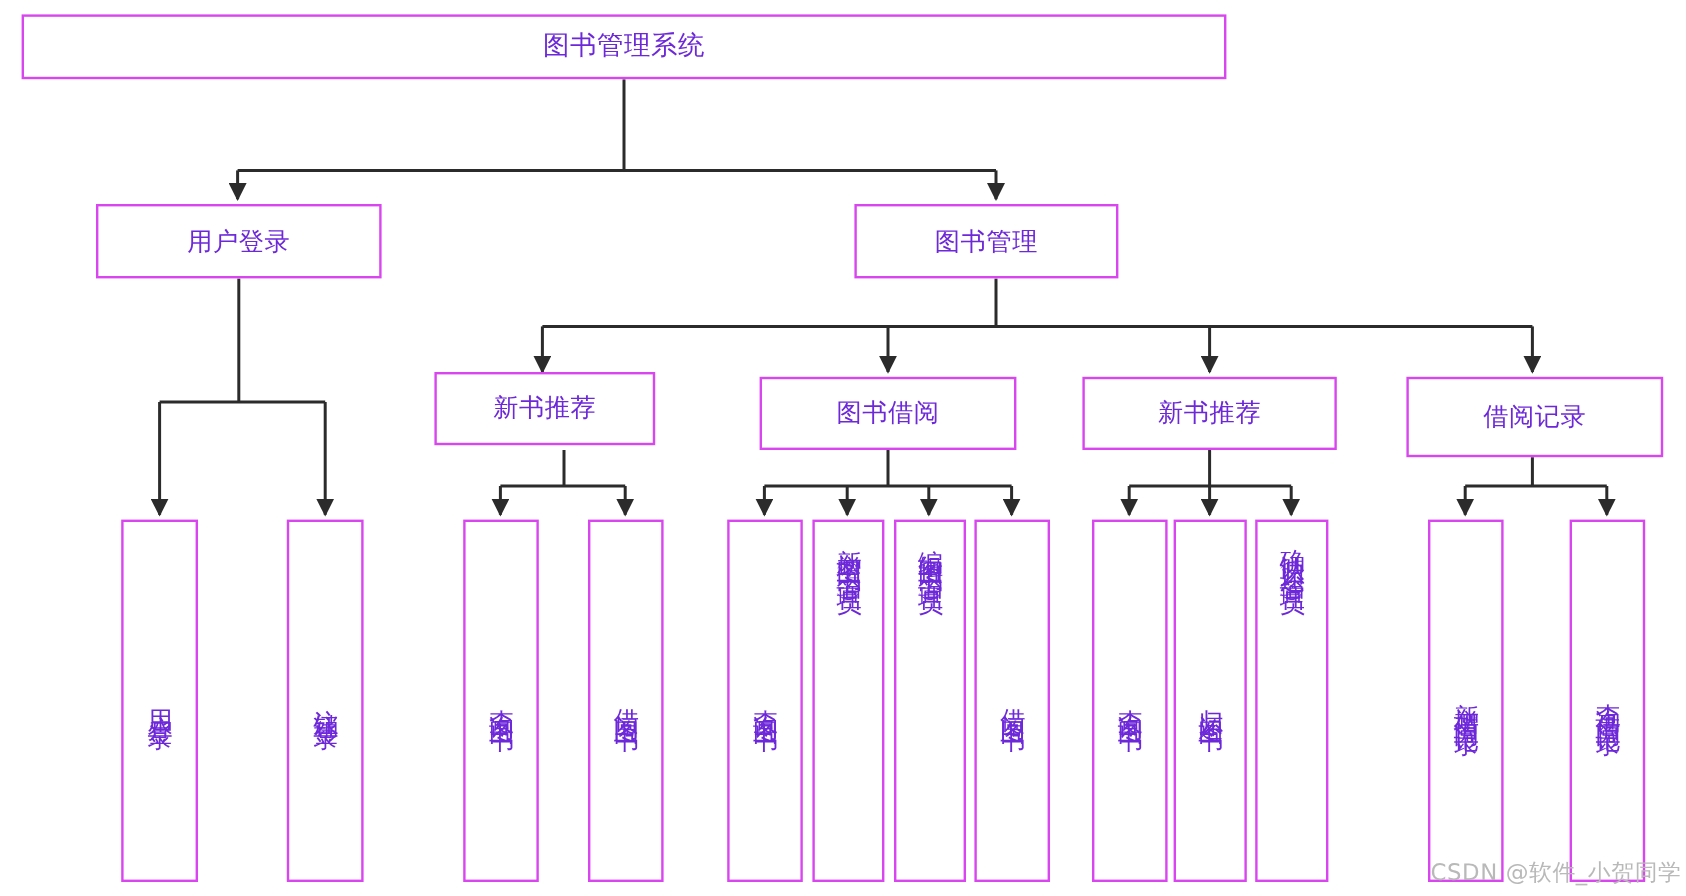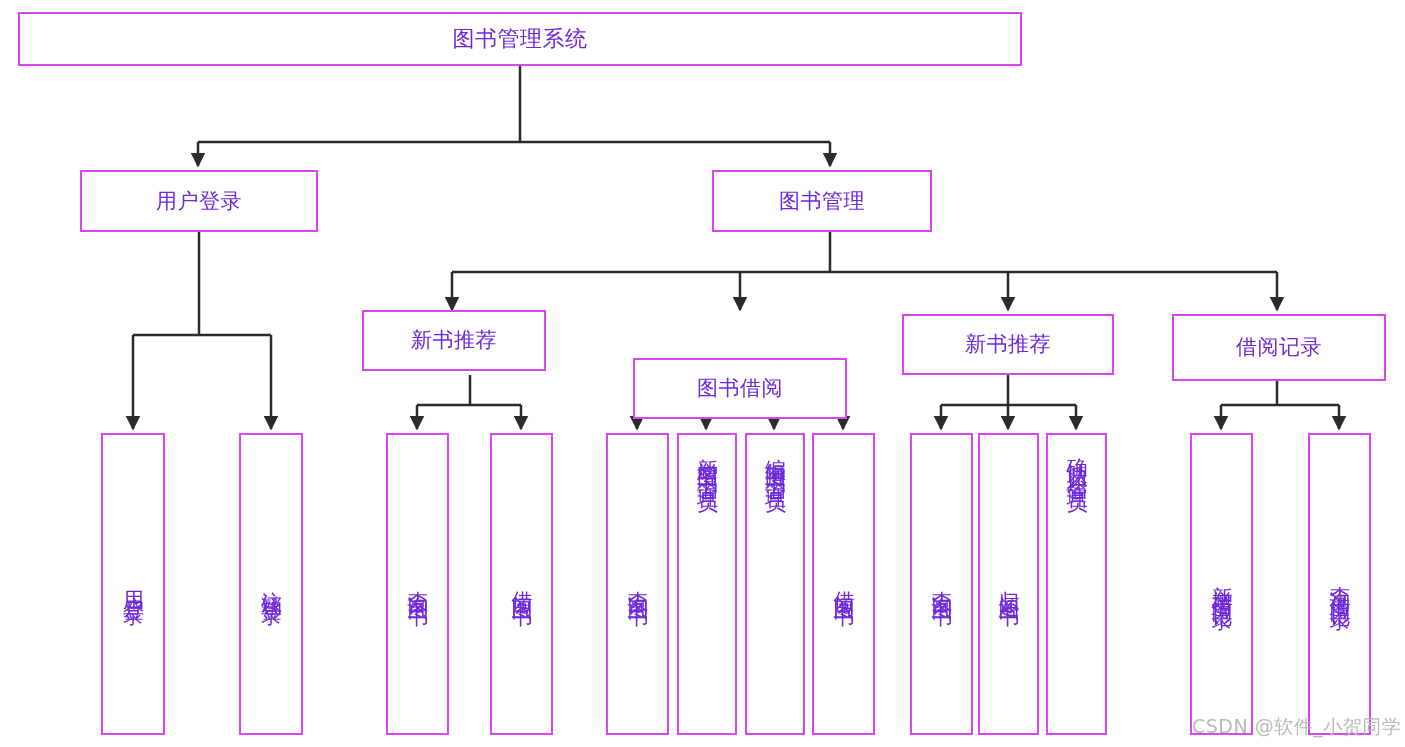--- a/index.html
+++ b/index.html
@@ -141,21 +141,21 @@
   </div>
 
   <div class="node horizontal" style="left:712px; top:170px; width:220px; height:62px;">
     <span class="node-label">图书管理</span>
   </div>
 
   <div class="node horizontal" style="left:362px; top:310px; width:184px; height:61px;">
     <span class="node-label">新书推荐</span>
   </div>
 
-  <div class="node horizontal" style="left:633px; top:314px; width:214px; height:61px;margin-top:44px;">
+  <div class="node horizontal" style="left:633px; top:314px; width:214px; height:61px;">
     <span class="node-label">图书借阅</span>
   </div>
 
   <div class="node horizontal" style="left:902px; top:314px; width:212px; height:61px;">
     <span class="node-label">新书推荐</span>
   </div>
 
   <div class="node horizontal" style="left:1172px; top:314px; width:214px; height:67px;">
     <span class="node-label">借阅记录</span>
   </div>

